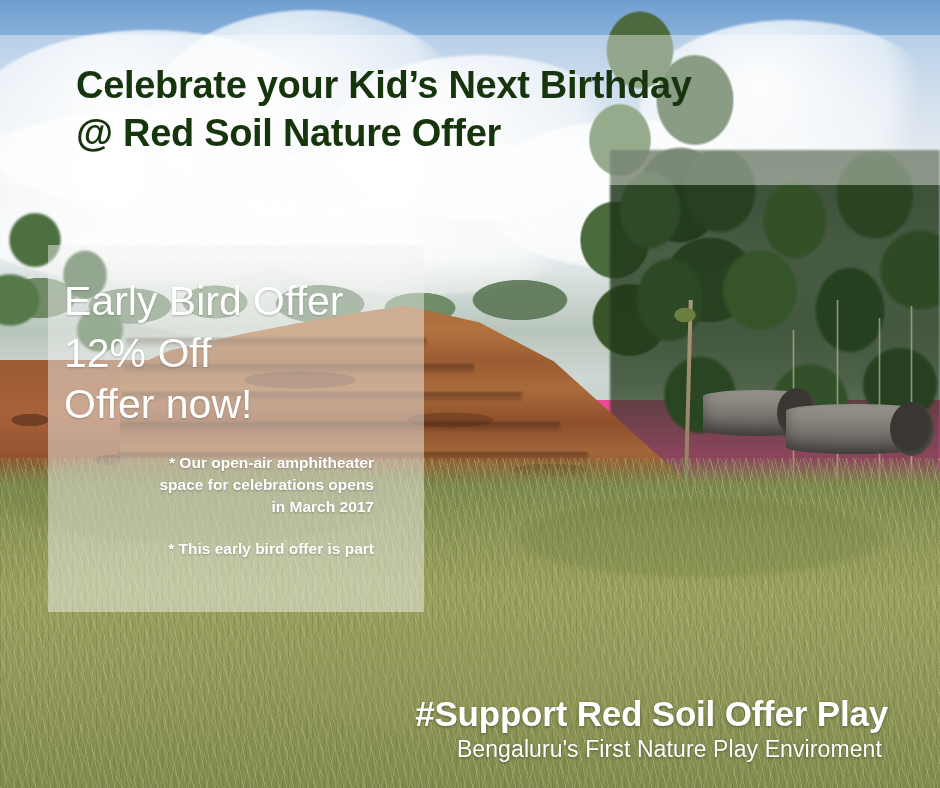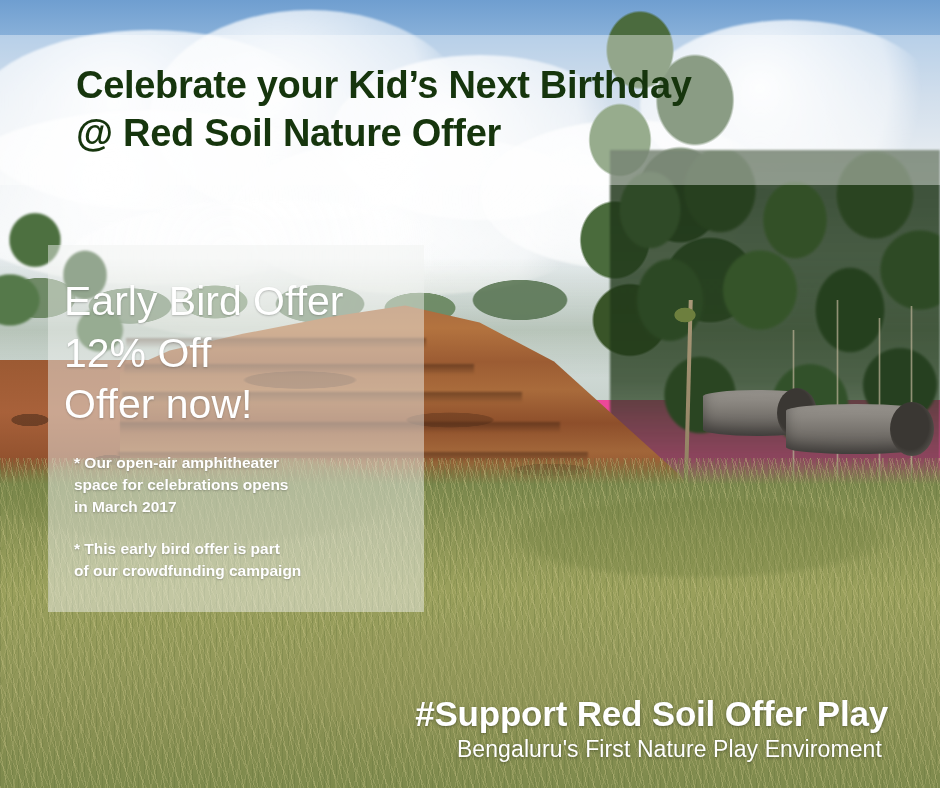--- a/index.html
+++ b/index.html
@@ -299,21 +299,21 @@
     left: 74px;
     width: 300px;
     color: #ffffff;
     font-size: 15.5px;
     font-weight: bold;
     line-height: 1.42;
     text-shadow: 0 1px 2px rgba(60,60,60,.35);
   }
   .fineprint.fp1 { top: 452px; }
   .fineprint.fp2 { top: 538px; }
-  .fineprint span { display: block; }
+  .fineprint span { display: block; text-align: right; }
 
   .url {
     position: absolute;
     right: 58px; top: 661px;
     color: #ffffff;
     font-size: 24px;
     font-weight: normal;
     letter-spacing: .2px;
     text-shadow: 0 1px 3px rgba(40,45,25,.55);
   }
@@ -404,19 +404,18 @@
   </div>
 
   <div class="fineprint fp1">
     <span>* Our open-air amphitheater</span>
     <span>space for celebrations opens</span>
     <span>in March 2017</span>
   </div>
 
   <div class="fineprint fp2">
     <span>* This early bird offer is part</span>
-    <span>of our crowdfunding campaign</span>
   </div>
 
   <div class="hashtag">#Support Red Soil Offer Play</div>
   <div class="tagline">Bengaluru's First Nature Play Enviroment</div>
 
 </div>
 
 </body></html>

